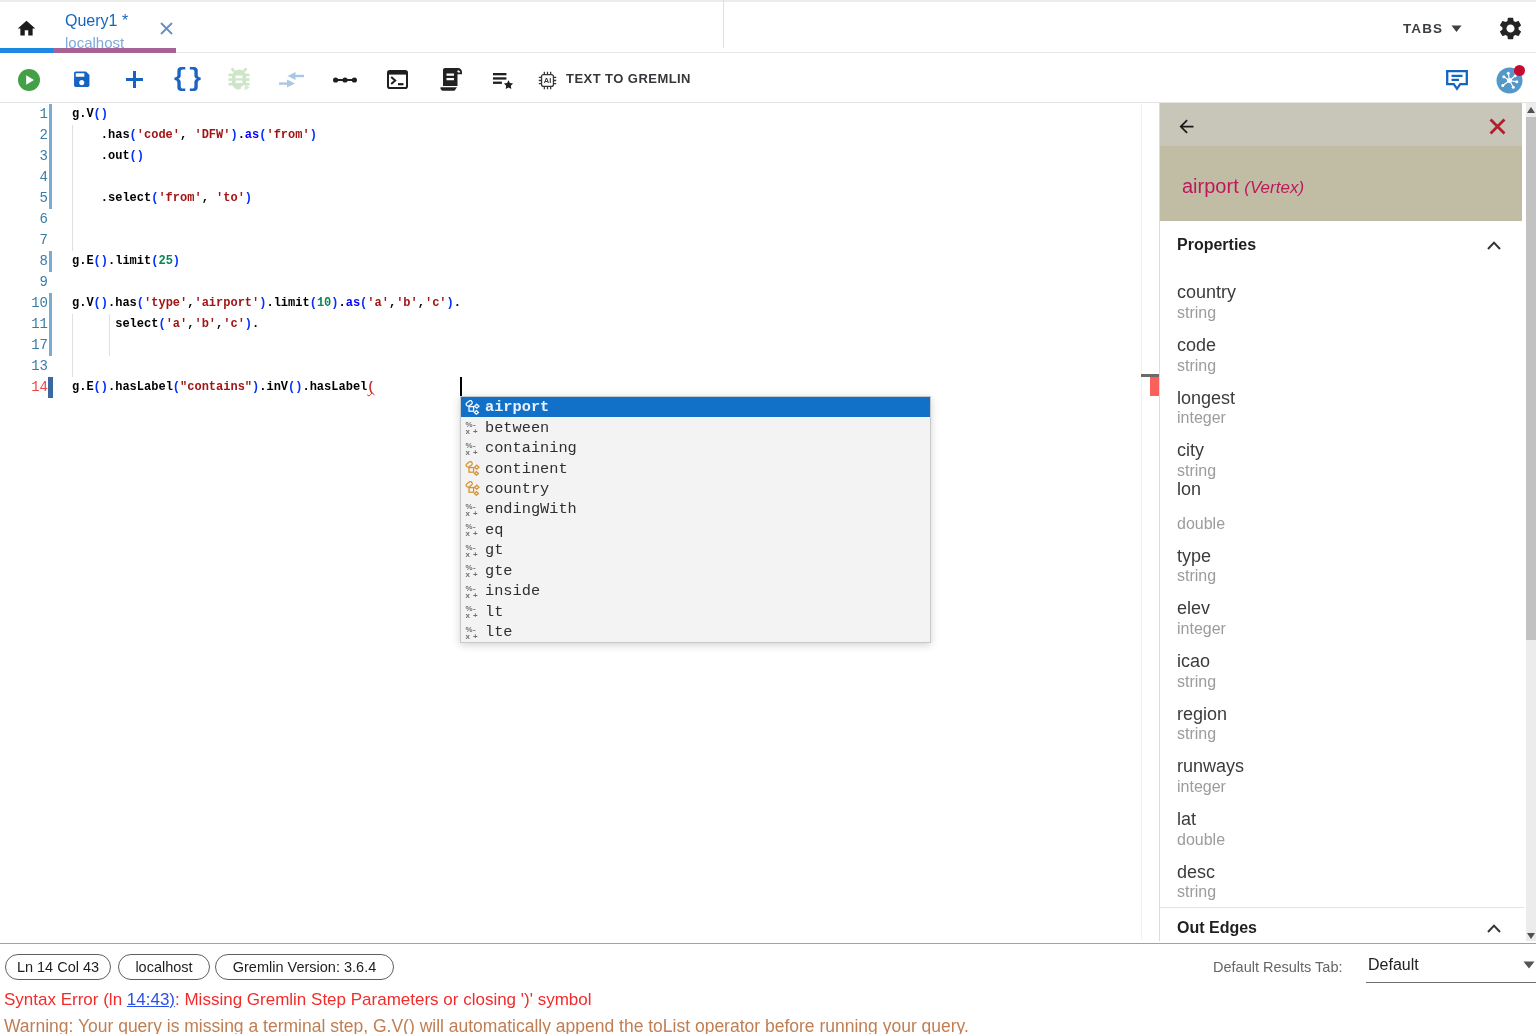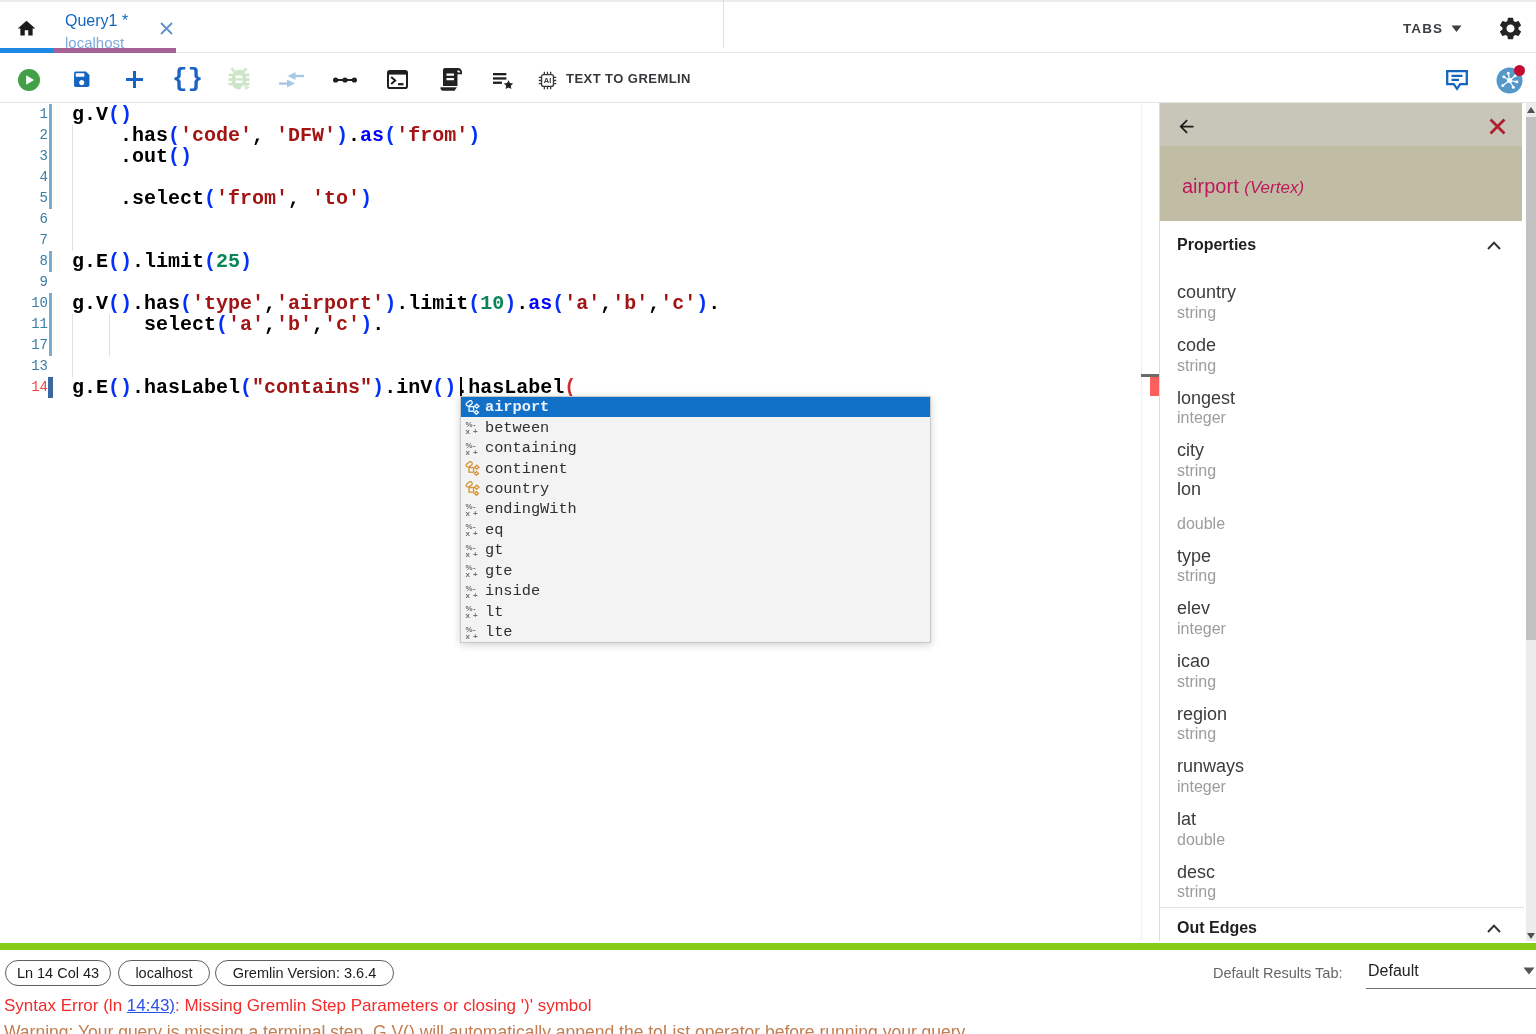--- a/index.html
+++ b/index.html
@@ -20,21 +20,21 @@
     border-bottom:1px solid #e4e4e4; }
   #tb-divider { position:absolute; left:723px; top:0; width:1px; height:48px; background:#e0e0e0; }
   #ttg { position:absolute; left:566px; top:71px; font-size:13px; font-weight:bold;
     letter-spacing:0.45px; color:#35373a; }
   
   #editor { position:absolute; left:0; top:104px; width:1159px; height:836px; background:#fff; }
   .lnum { position:absolute; left:0; width:48px; text-align:right;
     font-family:"Liberation Mono", monospace; font-size:14px; line-height:21px; color:#3a7ca5; }
   .gbar { position:absolute; left:48.5px; width:3.5px; height:21px; background:#7aabd0; }
   .cl { position:absolute; left:72px; white-space:pre; font-family:"Liberation Mono", monospace;
-    font-size:20px; line-height:21px; font-weight:bold; color:#000; }
+    font-size:12px; line-height:21px; font-weight:bold; color:#000; }
   .p { color:#0431fa; }
   .s { color:#a31515; }
   .k { color:#0000ff; }
   .n { color:#098658; }
   .rp { color:#cd3131; text-decoration:underline wavy #e51400 1px; text-underline-offset:2px; }
   .ig { position:absolute; width:1px; background:#e0e0e0; }
   
   #suggest { position:absolute; left:460px; top:396px; width:471px; background:#f3f3f3;
     border:1px solid #c8c8c8; box-shadow:0 2px 8px rgba(0,0,0,0.18); }
   .srow { height:20.45px; display:flex; align-items:center;
@@ -49,21 +49,21 @@
   #ptitle { position:absolute; left:22px; top:72px; font-size:20px; color:#be185d; }
   #ptitle i { font-size:17px; }
   .phead { position:absolute; left:17px; font-size:16px; font-weight:bold; color:#1f1f1f; }
   .pname { position:absolute; left:17px; font-size:18px; color:#3c3c3c; }
   .ptype { position:absolute; left:17px; font-size:16px; color:#9c9c9c; }
   
   #sb-track { position:absolute; left:1526px; top:103px; width:10px; height:838px; background:#ececec; }
   #sb-thumb { position:absolute; left:1526px; top:117px; width:10px; height:523px; background:#c2c2c2; }
   
   #status { position:absolute; left:0; top:943px; width:1536px; height:91px; background:#fff;
-    border-top:7px solid #84cc16;padding-left:14px; }
+    border-top:1px solid #84cc16;padding-left:14px; }
   .pill { position:absolute; top:10px; height:26px; border:1px solid #5f5f5f; border-radius:14px;
     font-size:14.5px; color:#1d1d1d; display:flex; align-items:center; justify-content:center; background:#fff; }
   #err { position:absolute; left:4px; top:46px; font-size:17px; color:#f22b2b; }
   #err a { color:#2c51e8; text-decoration:underline; }
   #warn { position:absolute; left:4px; top:72px; font-size:17.5px; color:#c17e52; }
   #drt-lbl { position:absolute; left:1213px; top:15px; font-size:14.5px; color:#666; }
   #drt-val { position:absolute; left:1368px; top:12px; font-size:16px; color:#222; }
   #drt-line { position:absolute; left:1366px; top:38px; width:170px; height:1px; background:#6e6e6e; }
 </style>
 </head>

